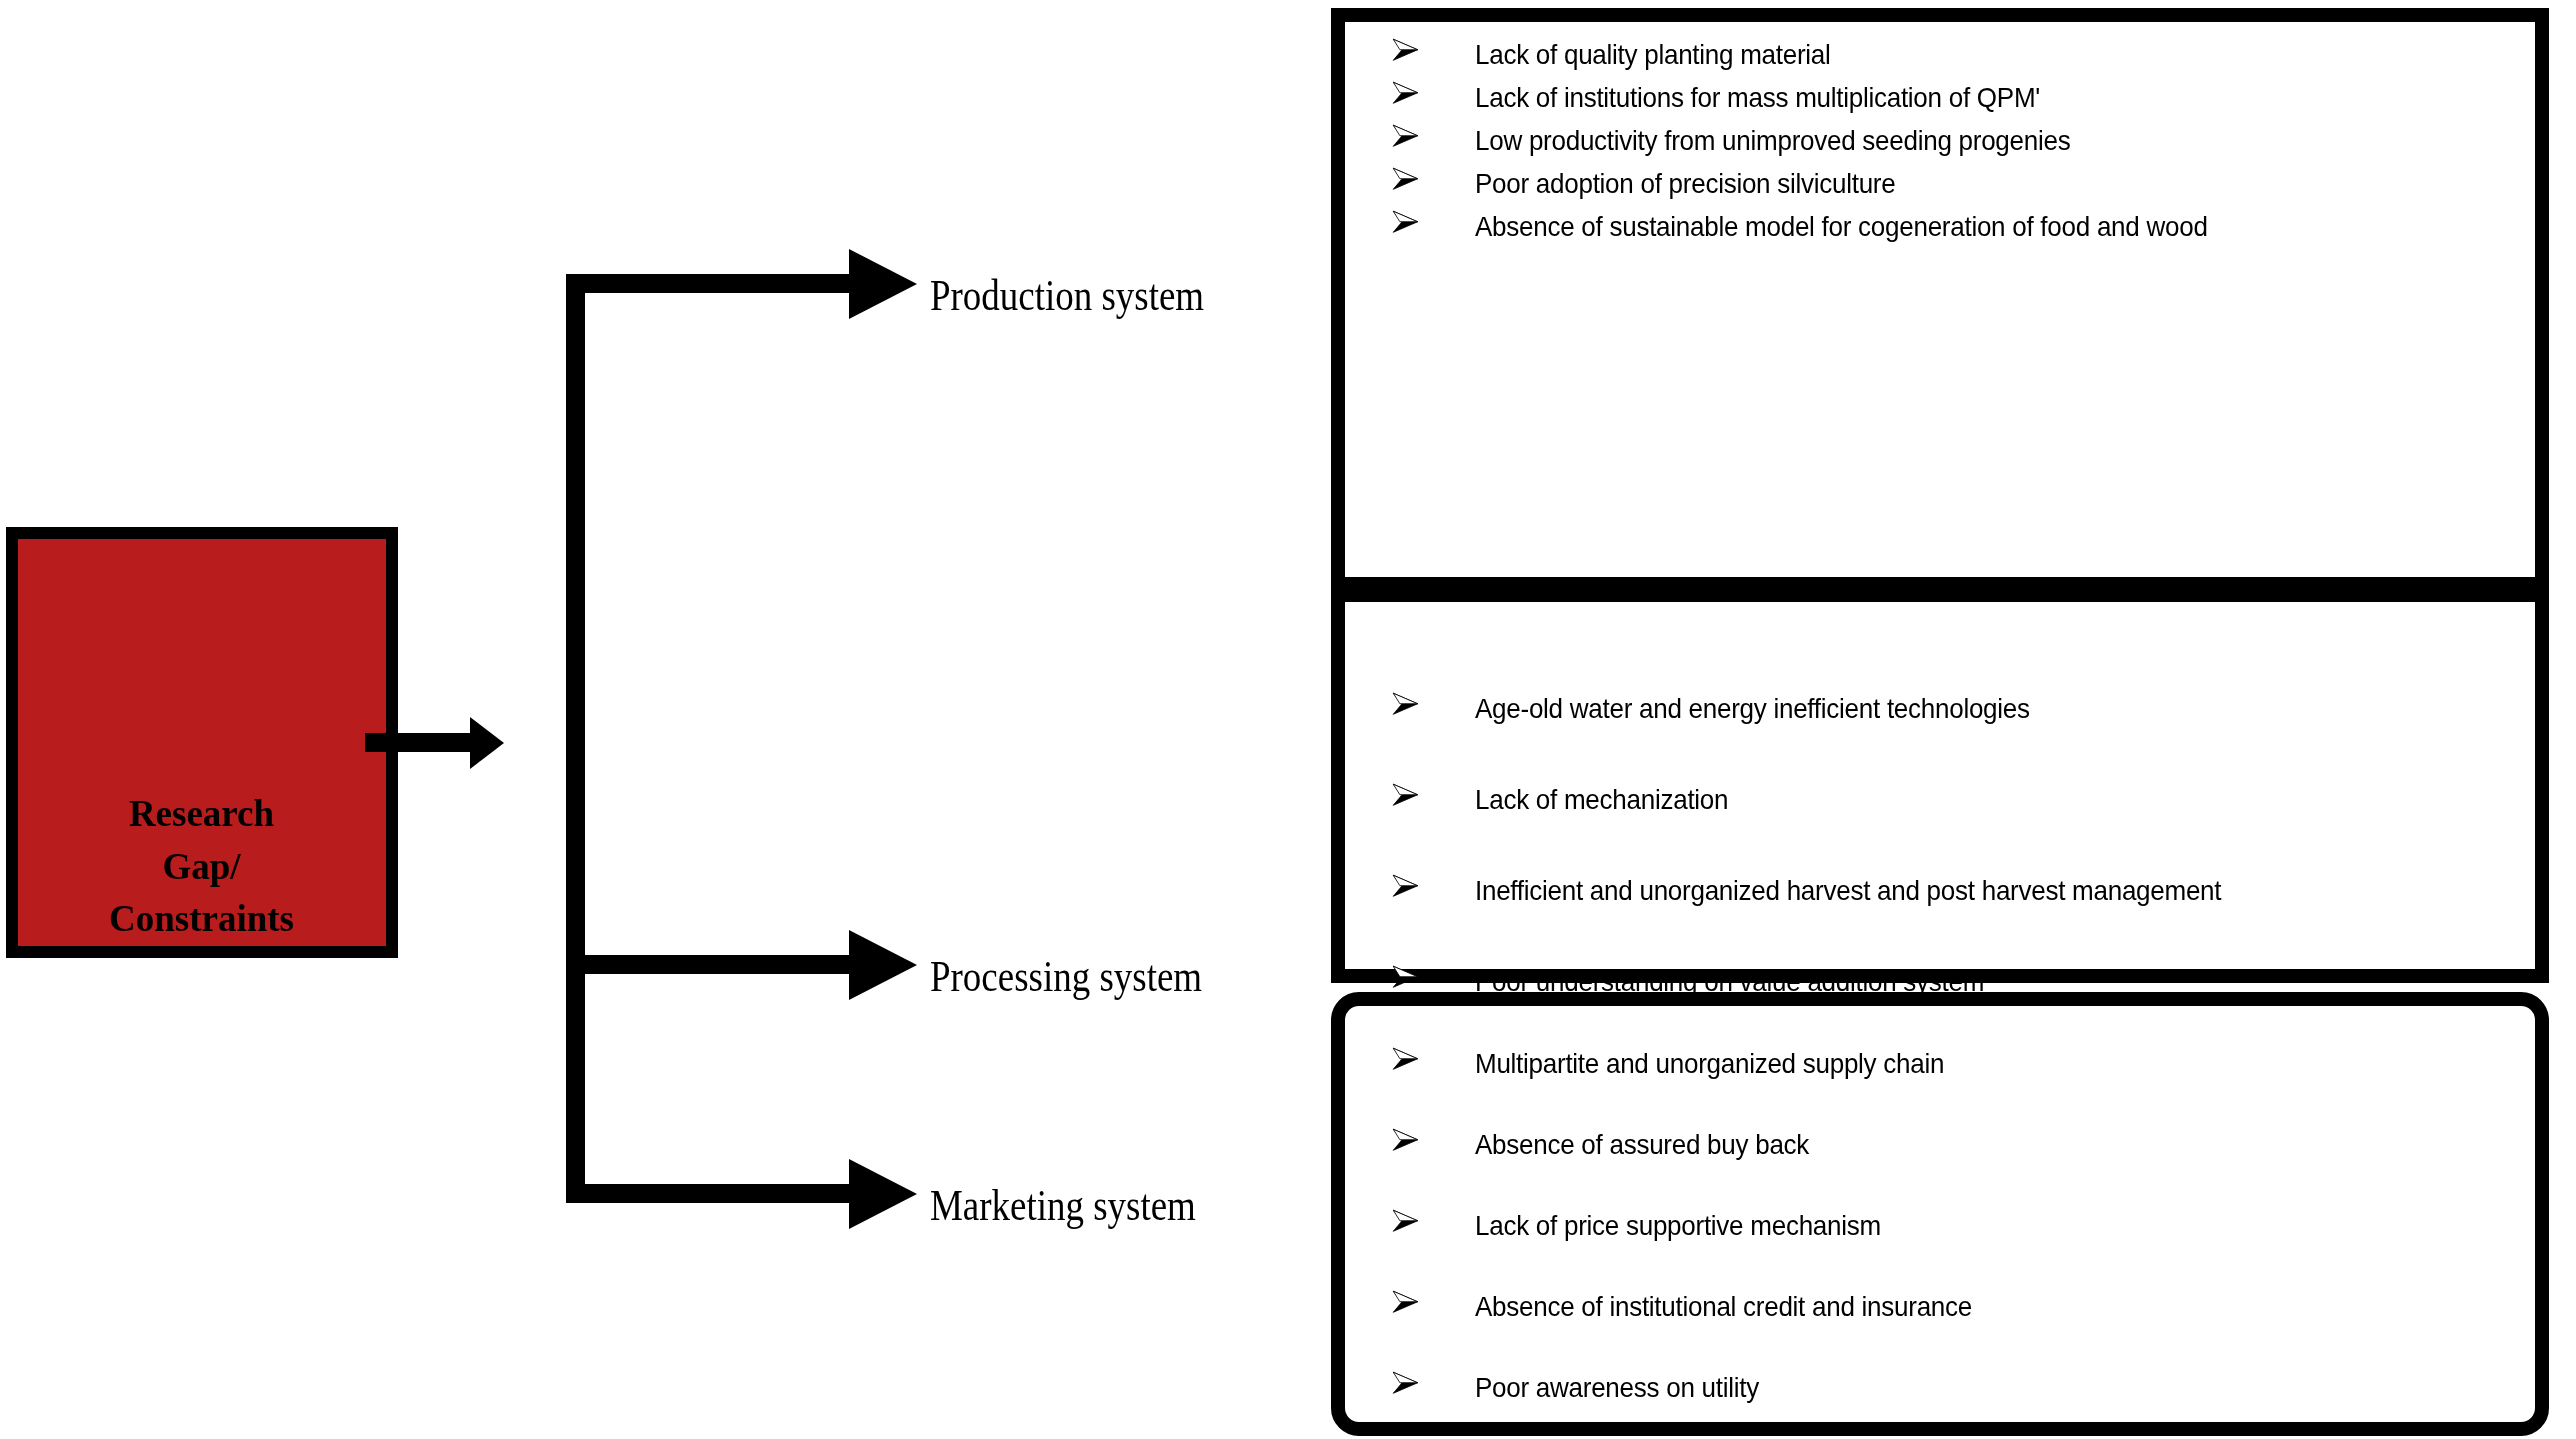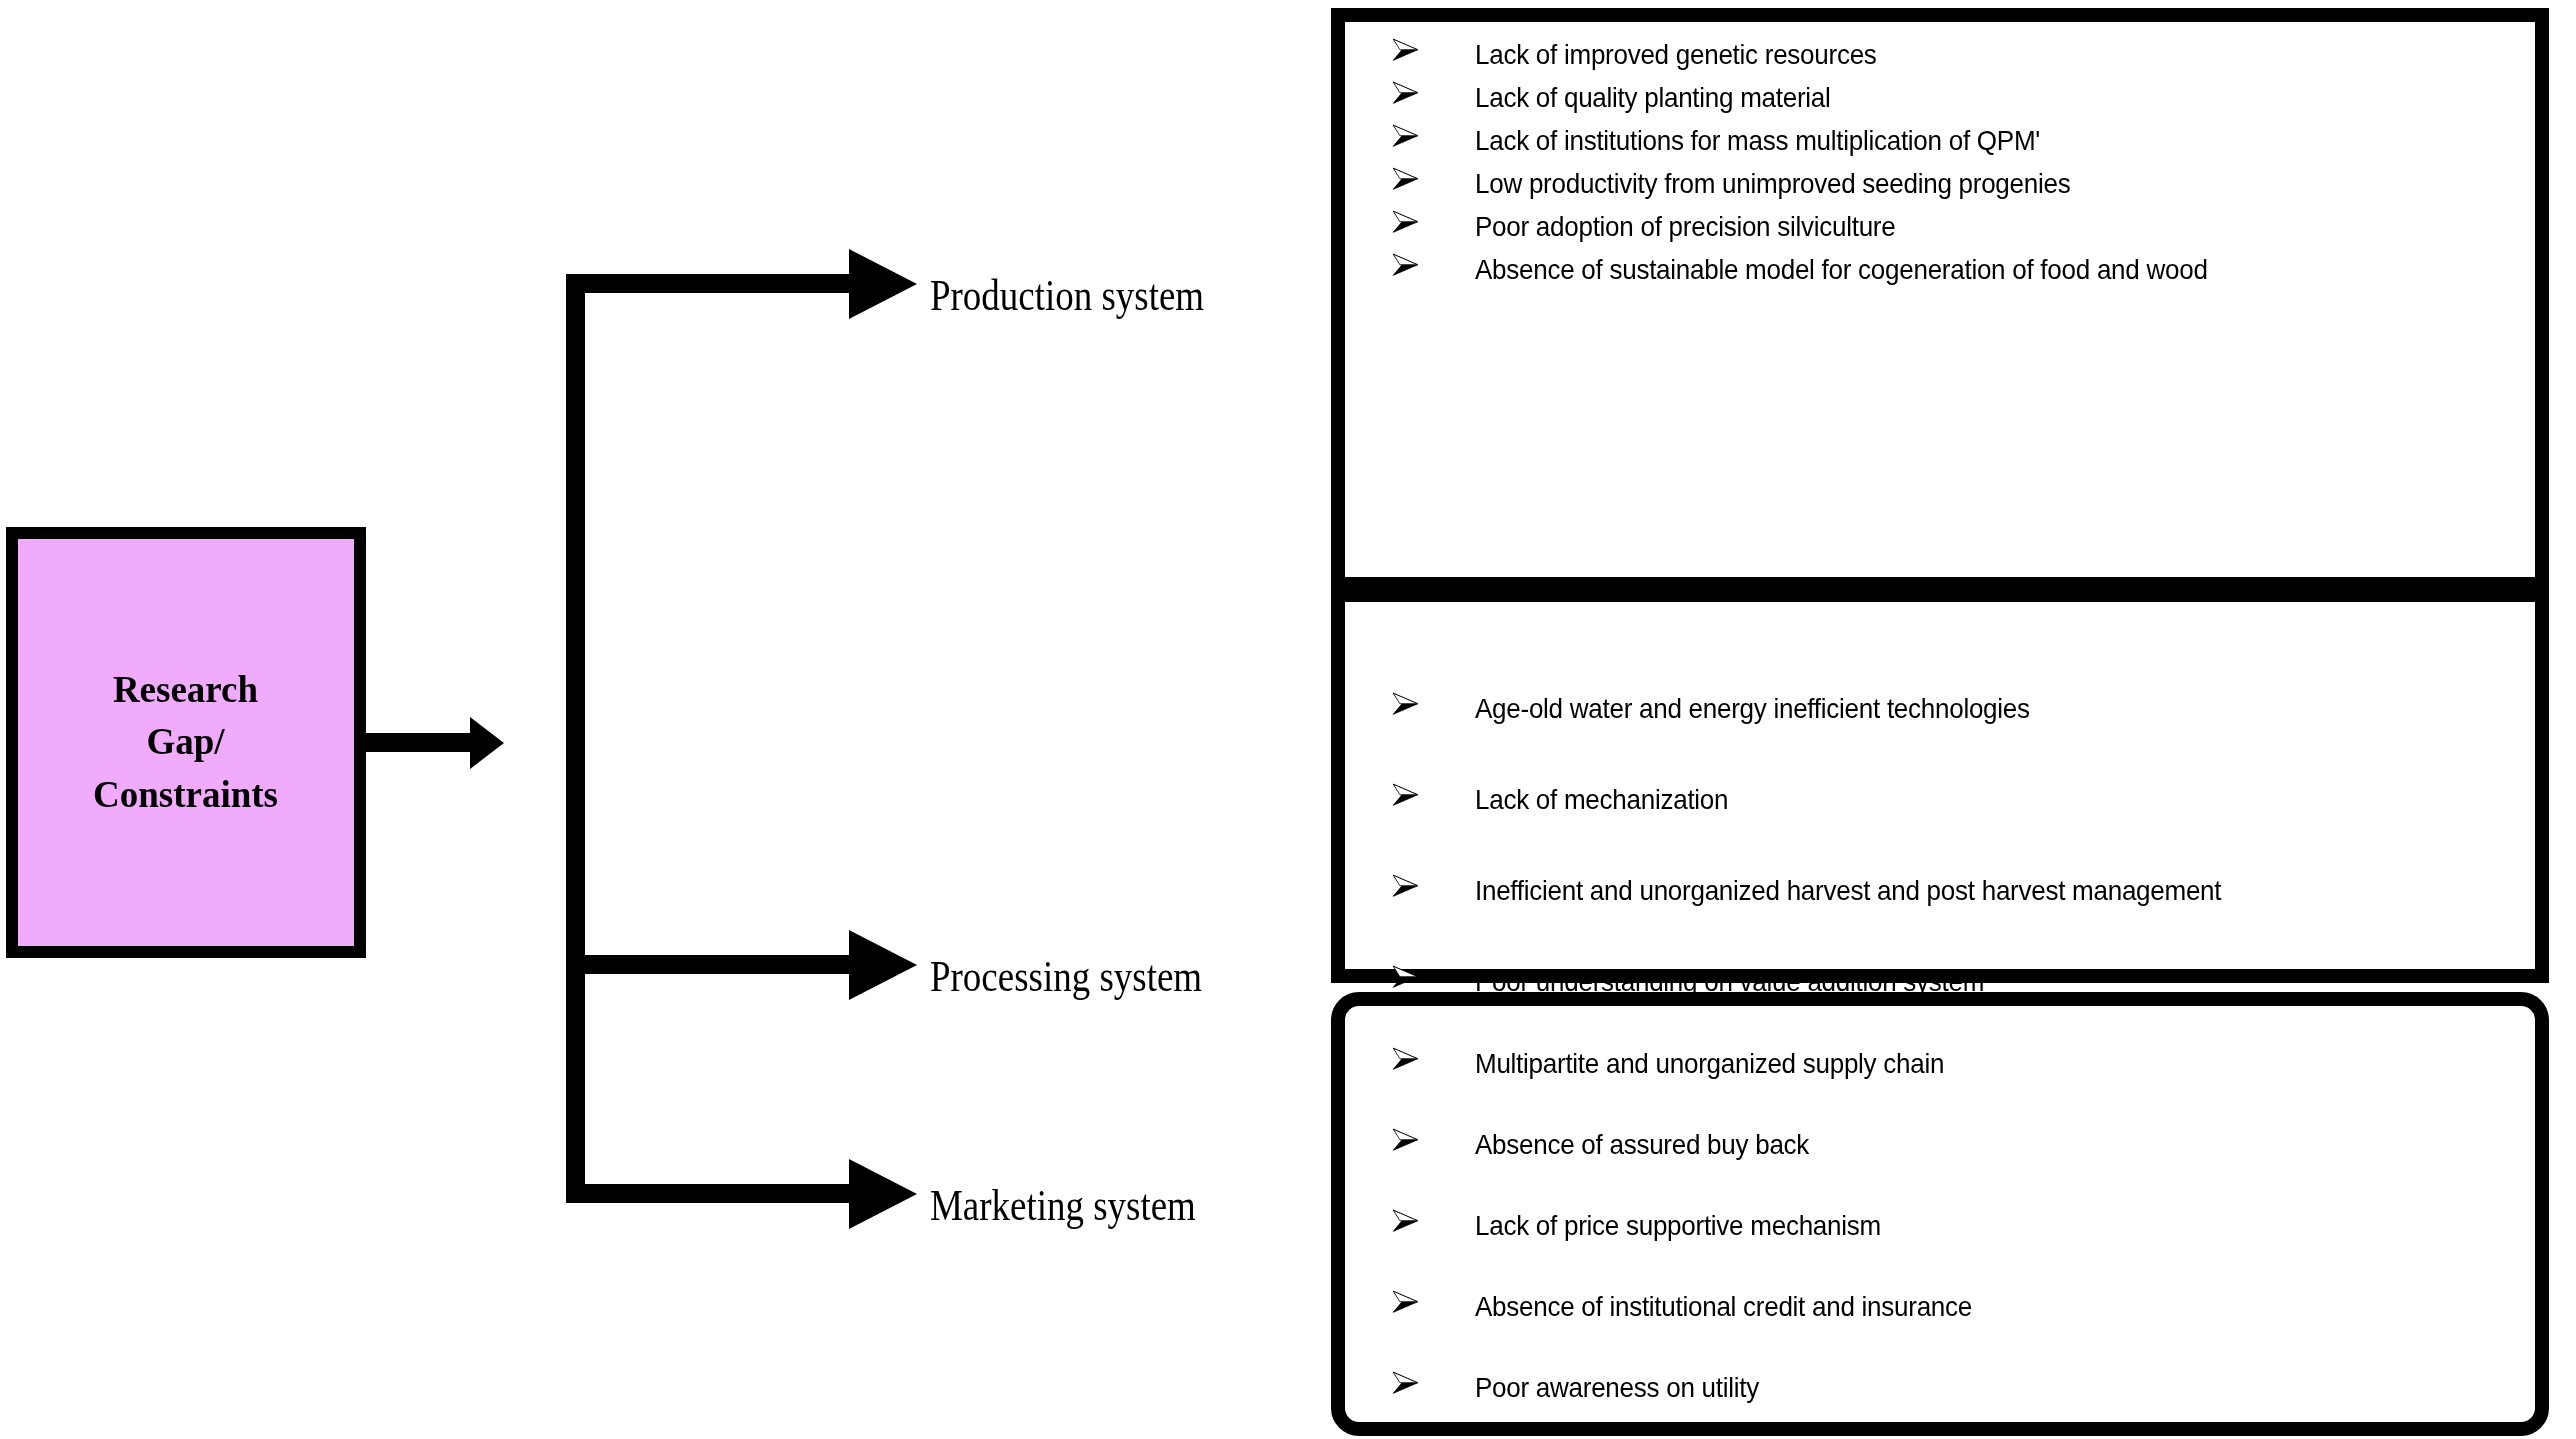--- a/index.html
+++ b/index.html
@@ -14,27 +14,27 @@
     background: #ffffff;
     overflow: hidden;
     font-family: "Liberation Sans", sans-serif;
   }
 
   
   .source-box {
     position: absolute;
     left: 5.5px;
     top: 527px;
-    width: 360px;
+    width: 392px;
     height: 431px;
     box-sizing: border-box;
     border: 12px solid #000000;
-    background: #f0abfc;
+    background: #b91c1c;
     display: flex;
-    align-items: center;
+    align-items: flex-end;
     justify-content: center;
   }
   .source-box-label {
     font-family: "Liberation Serif", serif;
     font-weight: bold;
     font-size: 37px;
     line-height: 1.42;
     color: #000000;
     text-align: center;
     white-space: pre-line;
@@ -207,29 +207,20 @@
 
   <div class="detail-box detail-box-1">
     <ul class="detail-list">
       <li class="detail-item">
         <span class="bullet-icon">
           <svg width="28" height="25.5" viewBox="0 0 50 46">
               <path d="M2 4 L46 23 L2 42 L18 23 Z" fill="#000" stroke="#000" stroke-width="1.5"></path>
               <path d="M2 4 L46 23 L14 23 Z" fill="#fff" stroke="#000" stroke-width="1.5"></path>
             </svg>
         </span>
-        <span class="detail-text">Lack of improved genetic resources</span>
-      </li>
-      <li class="detail-item">
-        <span class="bullet-icon">
-          <svg width="28" height="25.5" viewBox="0 0 50 46">
-              <path d="M2 4 L46 23 L2 42 L18 23 Z" fill="#000" stroke="#000" stroke-width="1.5"></path>
-              <path d="M2 4 L46 23 L14 23 Z" fill="#fff" stroke="#000" stroke-width="1.5"></path>
-            </svg>
-        </span>
         <span class="detail-text">Lack of quality planting material</span>
       </li>
       <li class="detail-item">
         <span class="bullet-icon">
           <svg width="28" height="25.5" viewBox="0 0 50 46">
               <path d="M2 4 L46 23 L2 42 L18 23 Z" fill="#000" stroke="#000" stroke-width="1.5"></path>
               <path d="M2 4 L46 23 L14 23 Z" fill="#fff" stroke="#000" stroke-width="1.5"></path>
             </svg>
         </span>
         <span class="detail-text">Lack of institutions for mass multiplication of QPM'</span>

